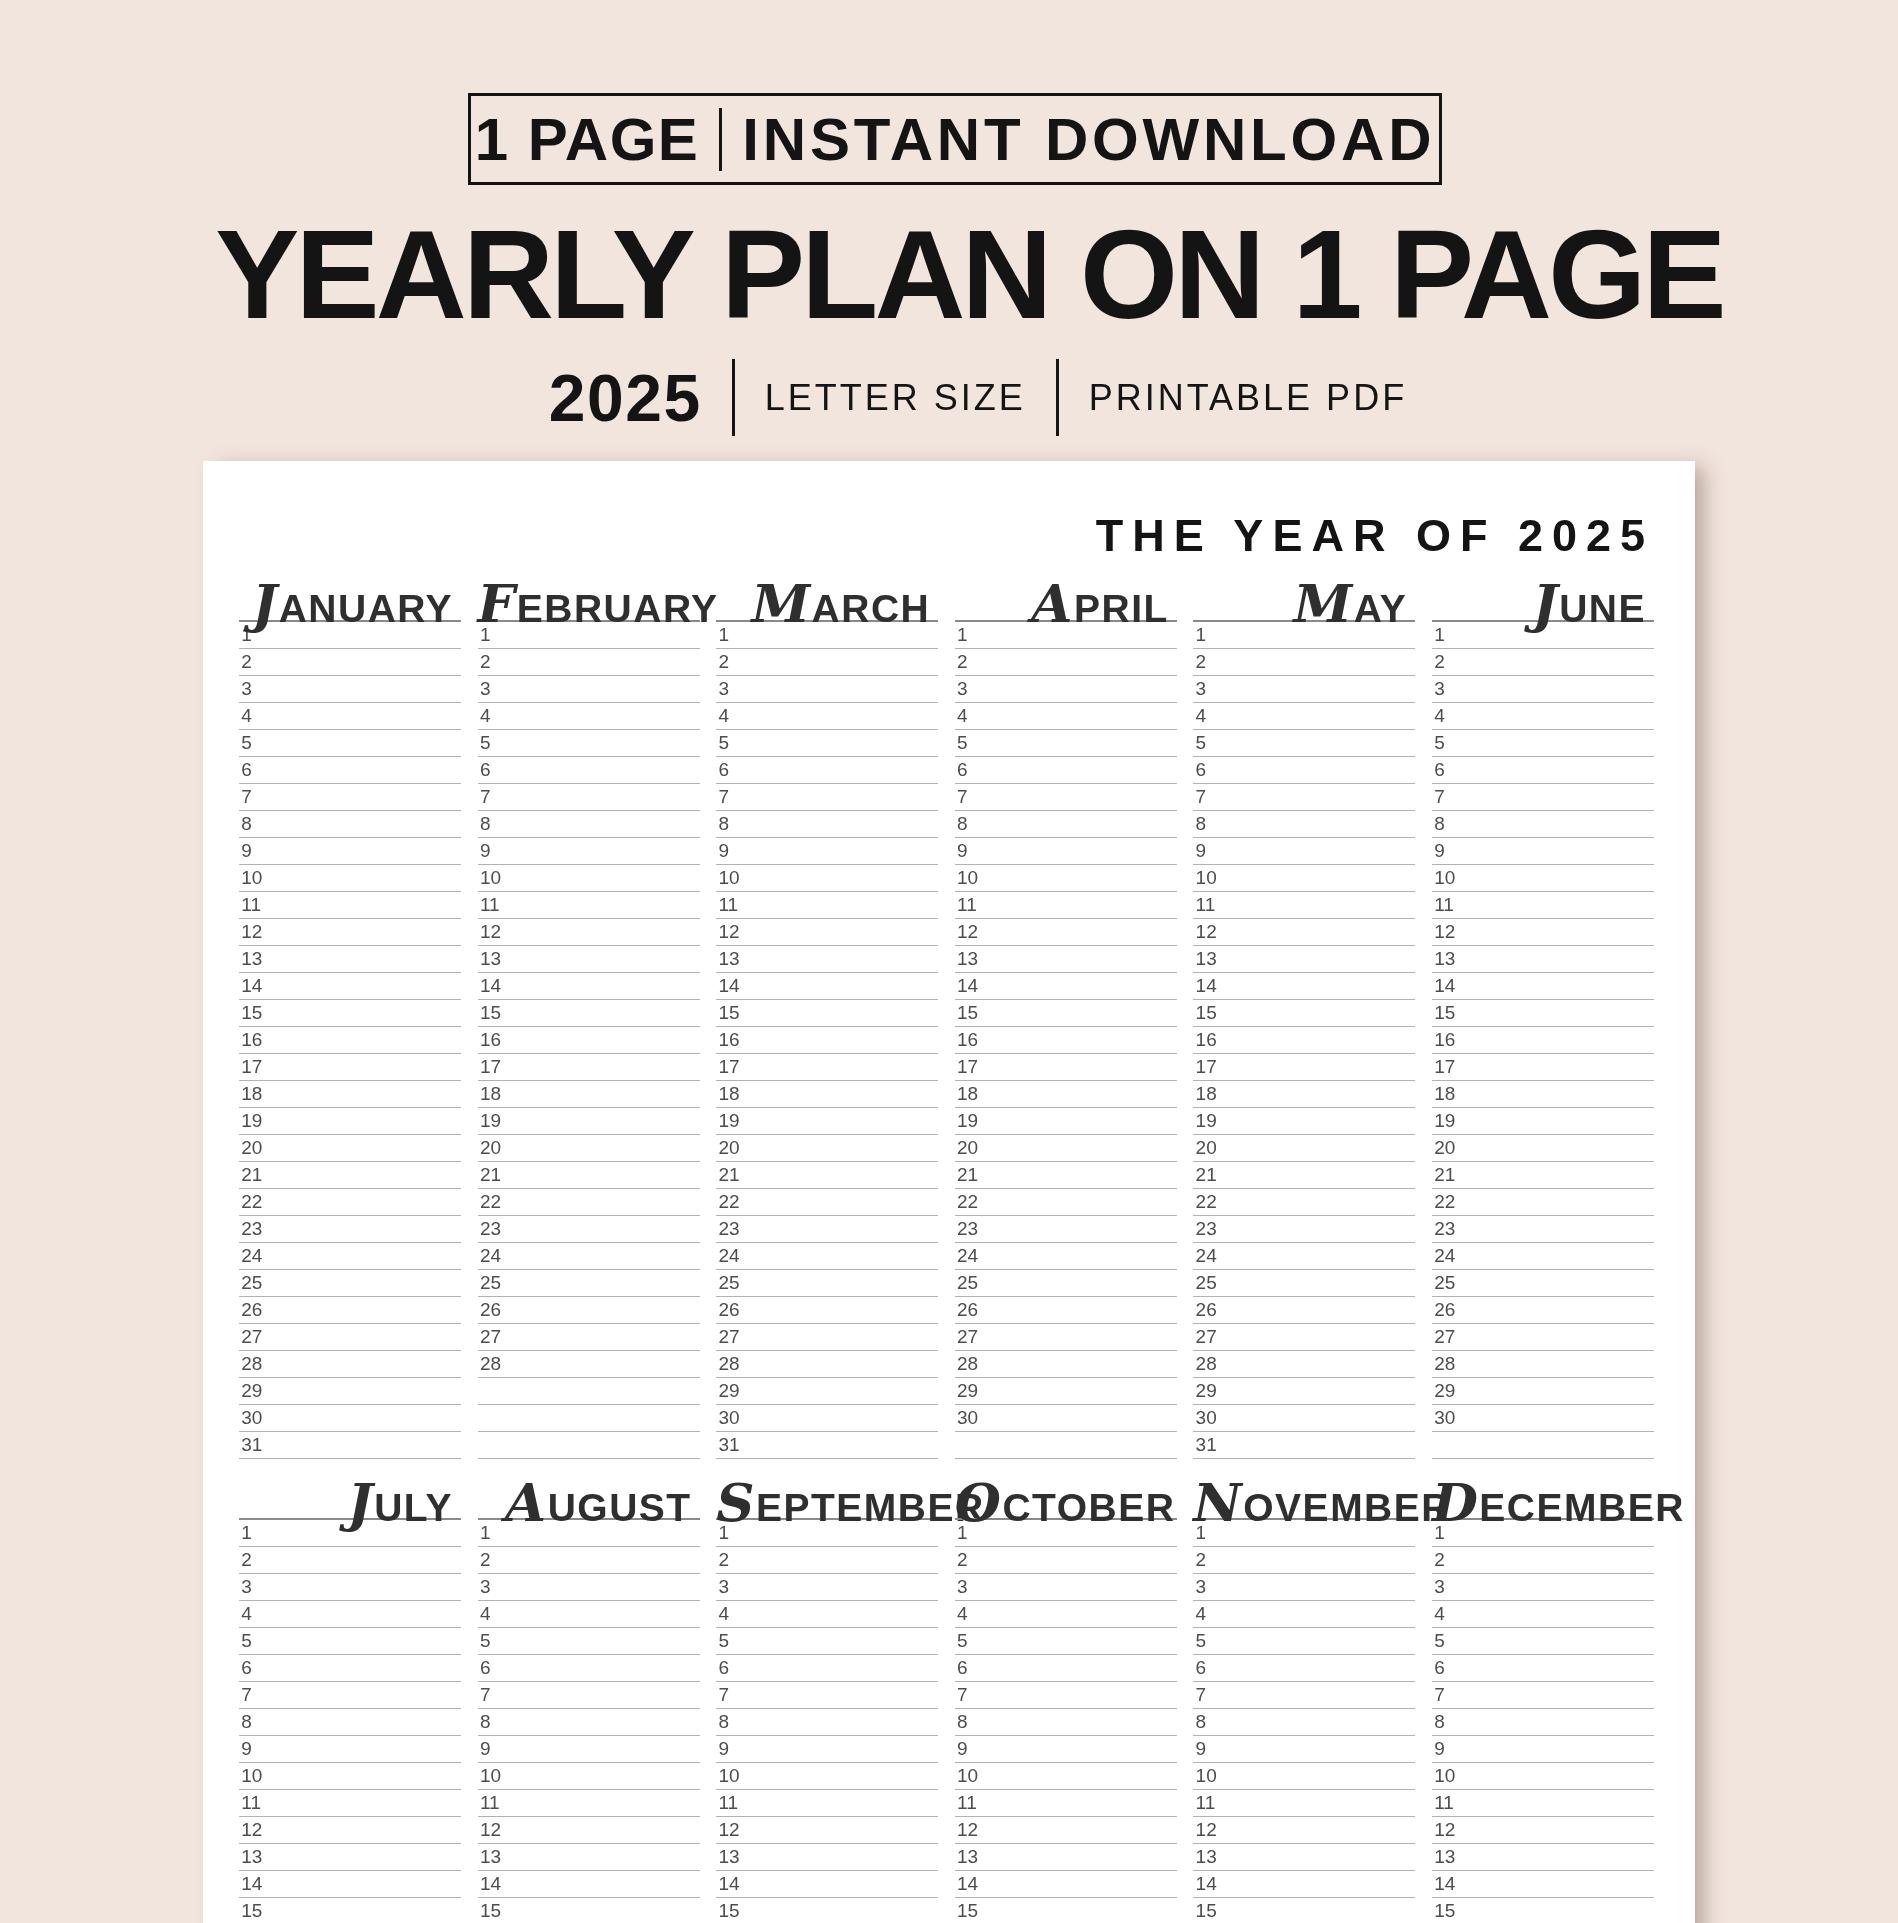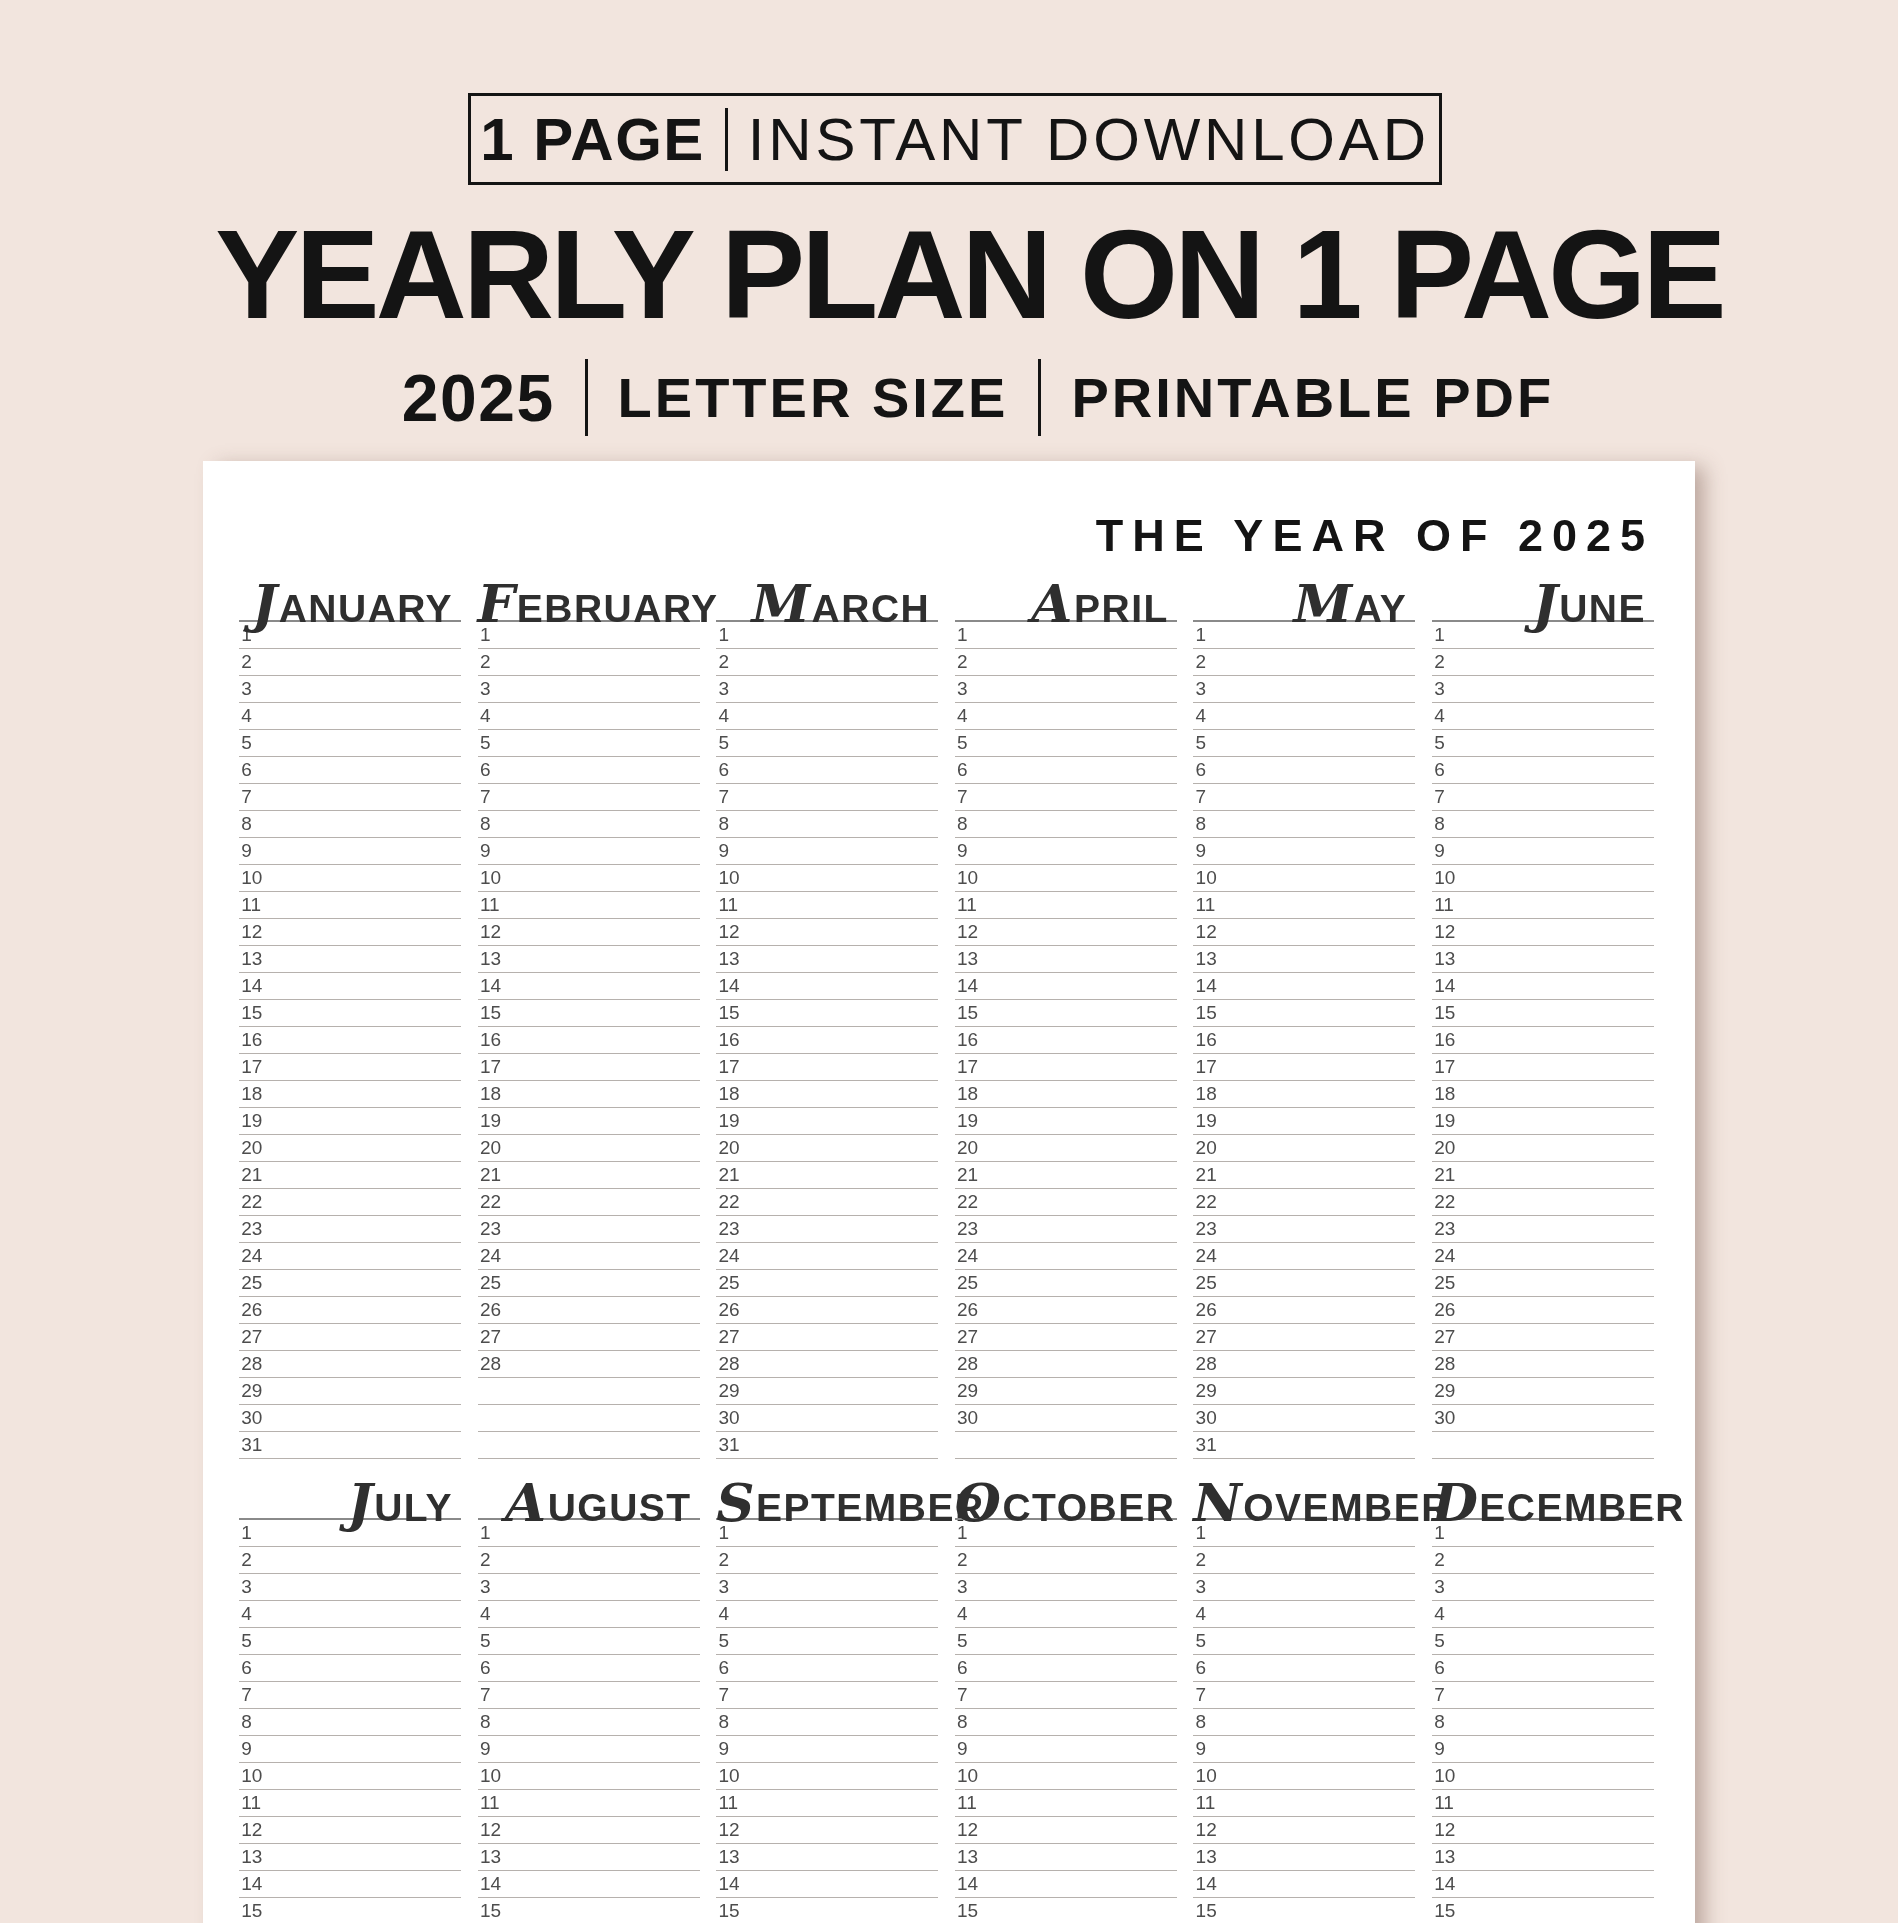--- a/index.html
+++ b/index.html
@@ -9,30 +9,30 @@
   html,body{margin:0;padding:0;}
   .canvas{position:relative;width:1898px;height:1924px;background:var(--background);
     overflow:hidden;font-family:"Liberation Sans",sans-serif;color:var(--ink);}
   
   .badge{position:absolute;left:468px;top:93px;width:974px;height:92px;
     border:3.8px solid var(--ink);box-sizing:border-box;display:flex;align-items:center;
     justify-content:center;gap:20px;}
   .badge-left{font-size:60px;font-weight:bold;letter-spacing:1.5px;white-space:nowrap;}
   .vbar{width:3px;background:var(--ink);}
   .badge .vbar{height:63px;}
-  .badge-right{font-size:60px;font-weight:400;letter-spacing:3.8px;white-space:nowrap;}
+  .badge-right{font-size:60px;font-weight:700;letter-spacing:3.8px;white-space:nowrap;}
   
   .main-title{position:absolute;top:212px;left:0;width:100%;text-align:center;
     font-size:126px;font-weight:bold;letter-spacing:-3.8px;line-height:1;white-space:nowrap;padding-left:20px;}
   
   .subtitle{position:absolute;top:359px;left:0;width:100%;display:flex;
     align-items:center;justify-content:center;gap:30px;margin-left:29px;}
   .subtitle .vbar{height:77px;}
   .sub-year{font-size:66px;font-weight:bold;letter-spacing:1.5px;}
-  .sub-item{font-size:56px;font-weight:700;letter-spacing:3px;white-space:nowrap;}
+  .sub-item{font-size:36px;font-weight:400;letter-spacing:3px;white-space:nowrap;}
   
   .page{position:absolute;left:203px;top:461px;width:1492px;height:1909px;
     background:var(--page);box-sizing:border-box;padding:48px 41px 0 36px;
     box-shadow:12px 3px 19.5px -3px rgba(120,88,78,0.45);}
   .page-title{text-align:right;font-size:45px;font-weight:bold;letter-spacing:9px;
     line-height:1.2;white-space:nowrap;color:var(--ink);}
   .half{display:flex;gap:16.5px;}
   .half-top{margin-top:13.5px;}
   .half-bottom{margin-top:16.5px;}
   .month{flex:1;min-width:0;}

